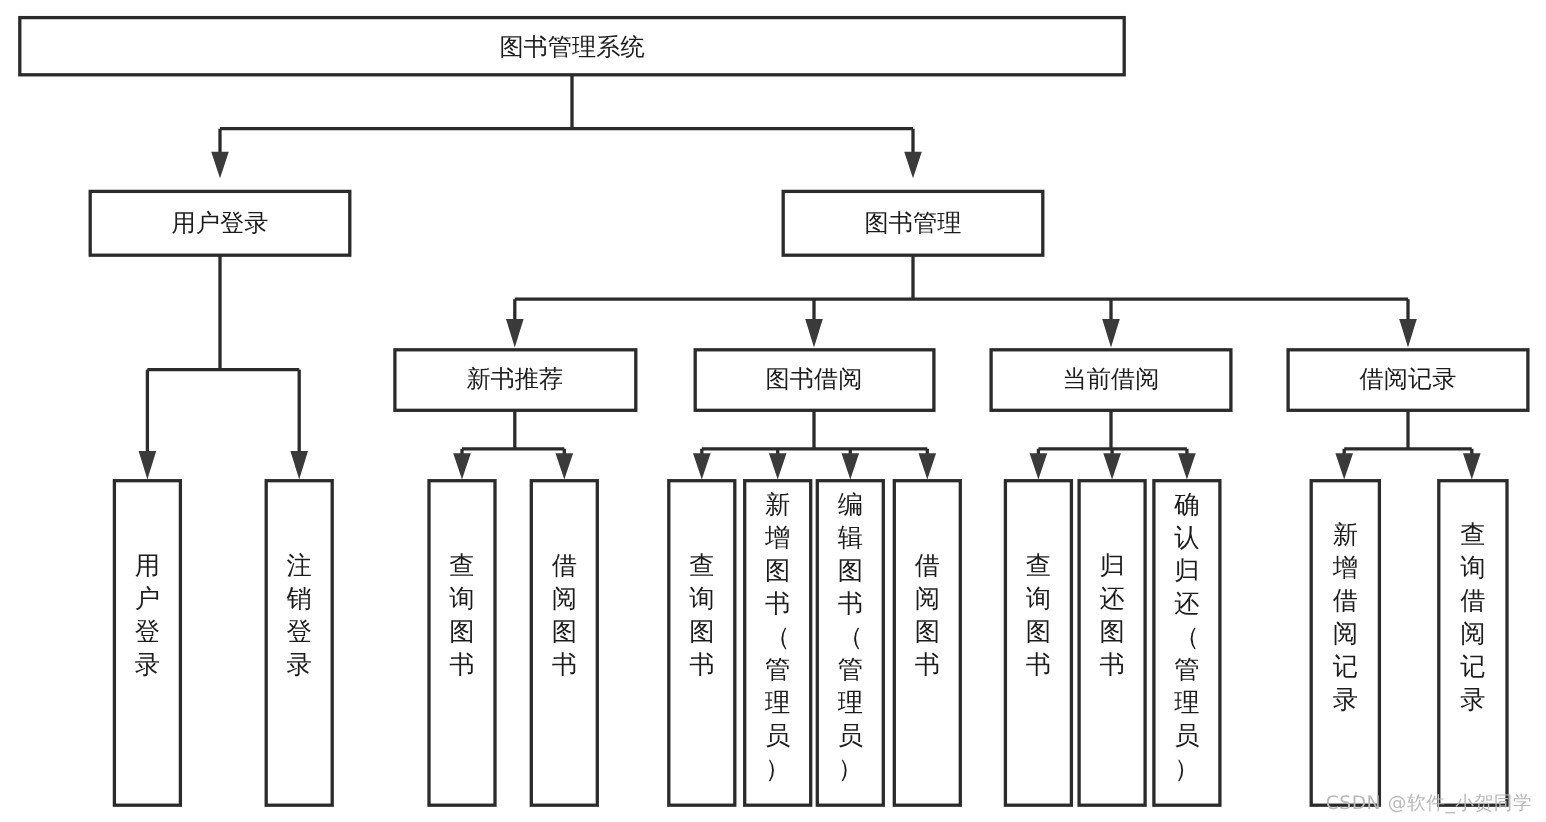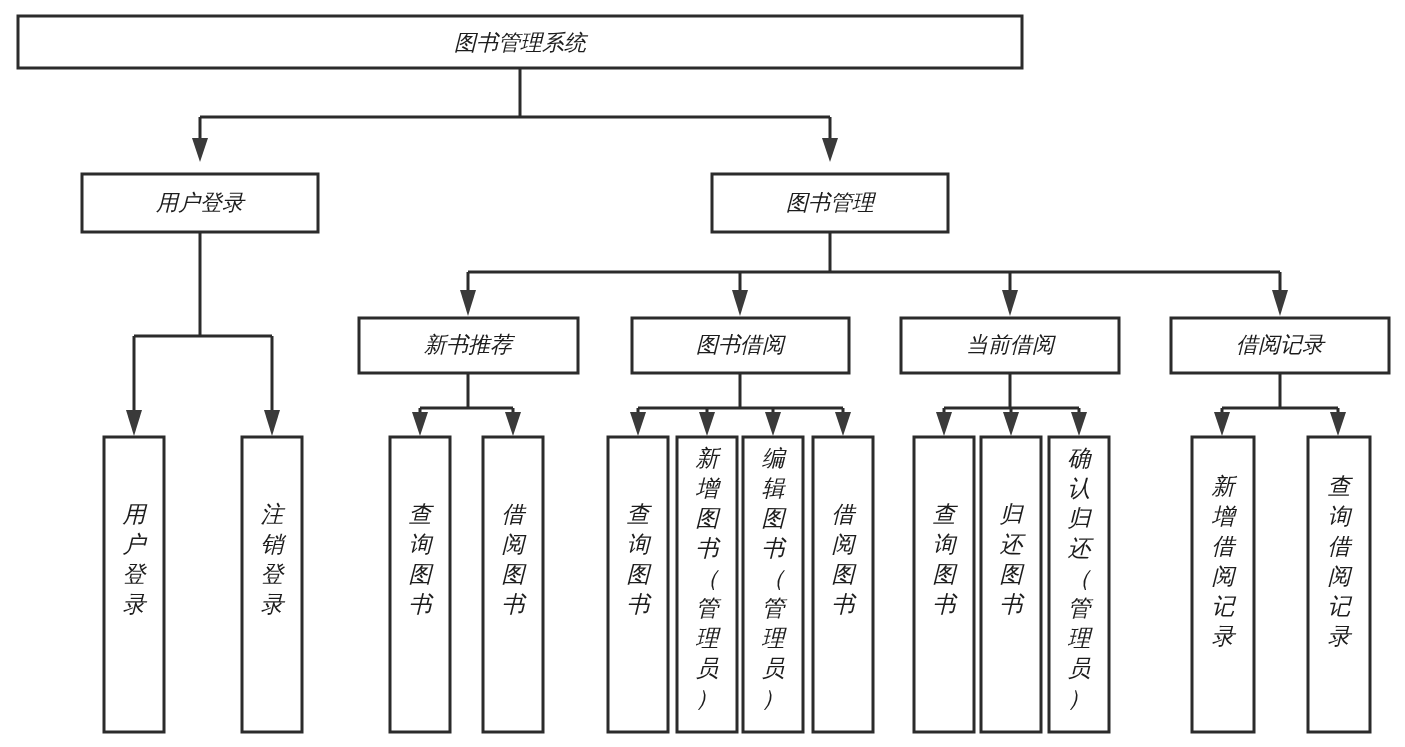--- a/index.html
+++ b/index.html
@@ -13,21 +13,20 @@
     font-family: "Liberation Sans", "DejaVu Sans", sans-serif;
     overflow: hidden;
     position: relative;
   }
   #diagram-root {
     position: absolute;
     left: 0;
     top: 0;
     width: 1405px;
     height: 747px;
-    font-style: italic;
   }
   svg.diagram {
     display: block;
     width: 1405px;
     height: 747px;
   }
   .node-rect {
     fill: #ffffff;
     stroke: #2b2b2b;
     stroke-width: 3;
@@ -241,13 +240,14 @@
       <text class="node-label-v" x="1223" y="494"><tspan x="1223" dy="0">新</tspan><tspan x="1223" dy="30">增</tspan><tspan x="1223" dy="30">借</tspan><tspan x="1223" dy="30">阅</tspan><tspan x="1223" dy="30">记</tspan><tspan x="1223" dy="30">录</tspan></text>
     </g>
 
     <g>
       <rect class="node-rect" x="1308" y="437" width="62" height="295"></rect>
       <text class="node-label-v" x="1339" y="494"><tspan x="1339" dy="0">查</tspan><tspan x="1339" dy="30">询</tspan><tspan x="1339" dy="30">借</tspan><tspan x="1339" dy="30">阅</tspan><tspan x="1339" dy="30">记</tspan><tspan x="1339" dy="30">录</tspan></text>
     </g>
 
   </svg>
 
+  <div class="watermark">CSDN @软件_小贺同学</div>
 </div>
 
 </body></html>

